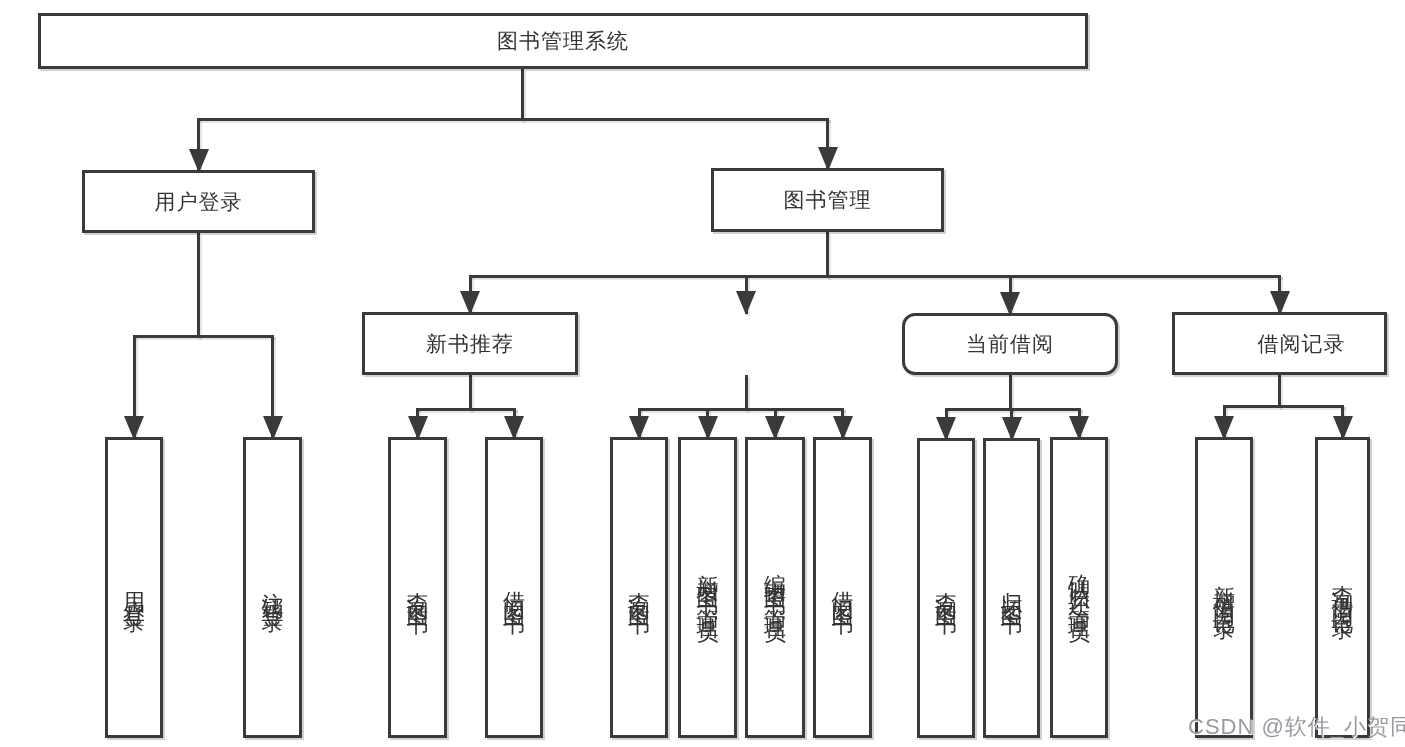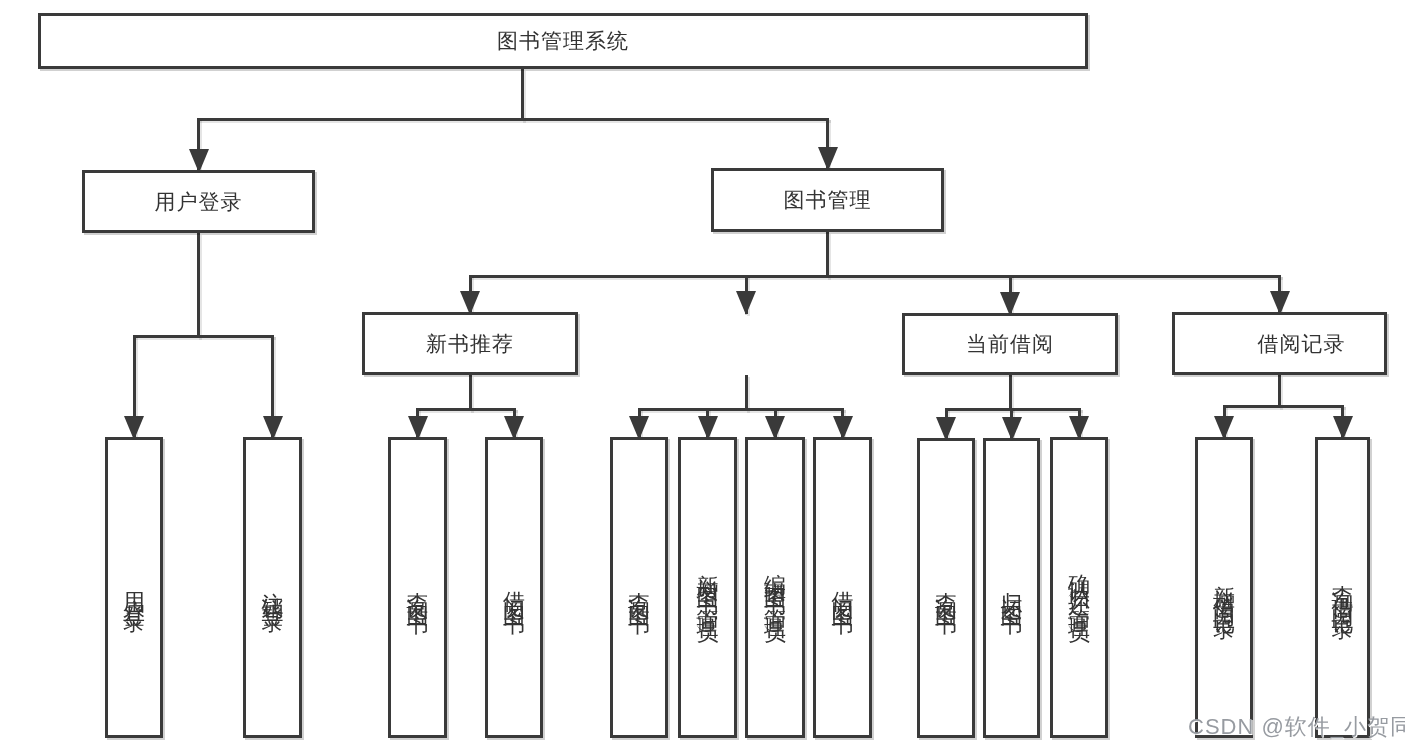--- a/index.html
+++ b/index.html
@@ -75,21 +75,21 @@
     </div>
     <div class="node horizontal" style="left: 82px; top: 170px; width: 233px; height: 63px;">
       <span class="node-label">用户登录</span>
     </div>
     <div class="node horizontal" style="left: 711px; top: 168px; width: 233px; height: 64px;">
       <span class="node-label">图书管理</span>
     </div>
     <div class="node horizontal" style="left: 362px; top: 312px; width: 216px; height: 63px;">
       <span class="node-label">新书推荐</span>
     </div>
-    <div class="node horizontal" style="left: 902px; top: 313px; width: 216px; height: 62px;">
+    <div class="node horizontal" style="left: 902px; top: 313px; width: 216px; height: 62px; border-radius: 13px;">
       <span class="node-label">当前借阅</span>
     </div>
     <div class="node horizontal" style="left: 1172px; top: 312px; width: 215px; height: 63px; padding-left: 44px;">
       <span class="node-label">借阅记录</span>
     </div>
     <div class="node vertical" style="left: 105px; top: 437px; width: 58px; height: 301px;">
       <span class="node-label">用户登录</span>
     </div>
     <div class="node vertical" style="left: 243px; top: 437px; width: 59px; height: 301px;">
       <span class="node-label">注销登录</span>

